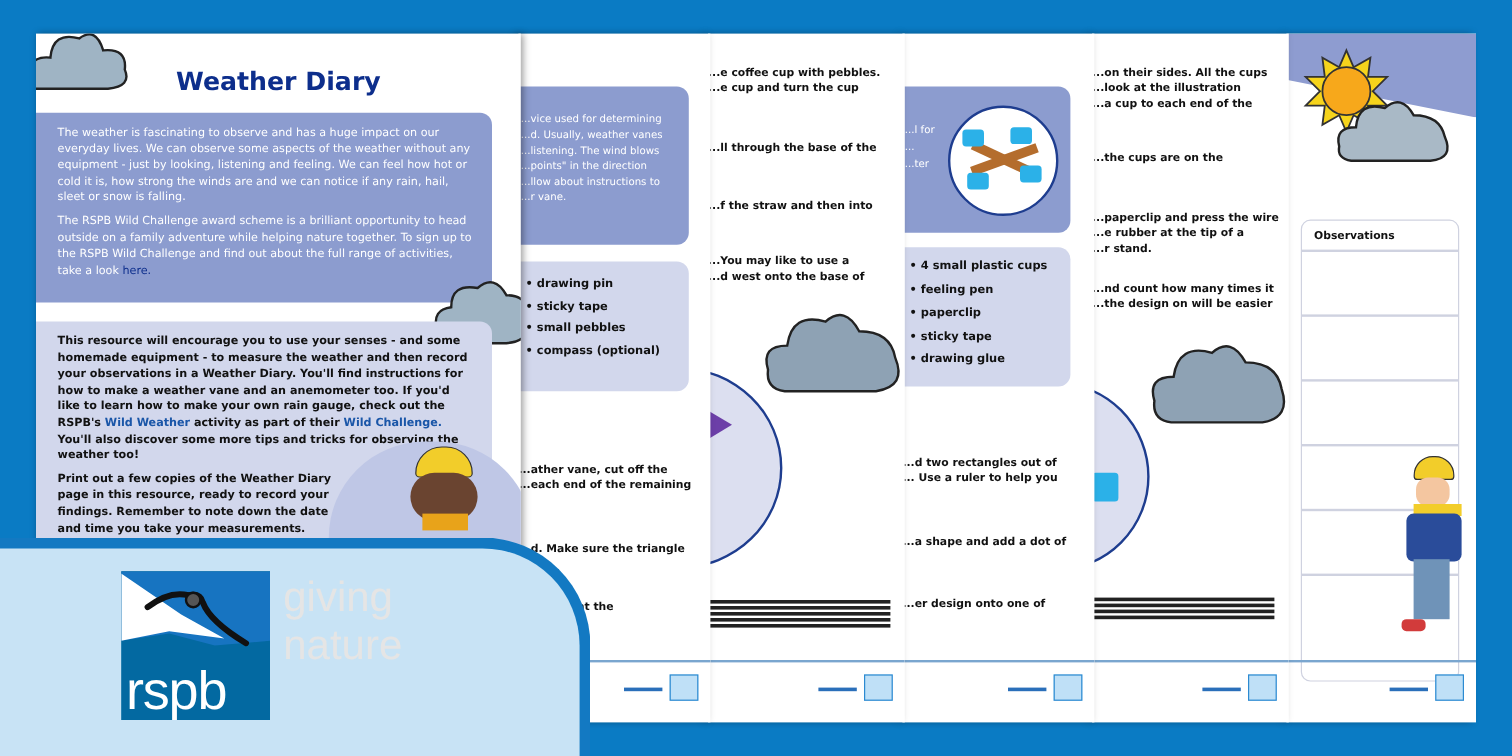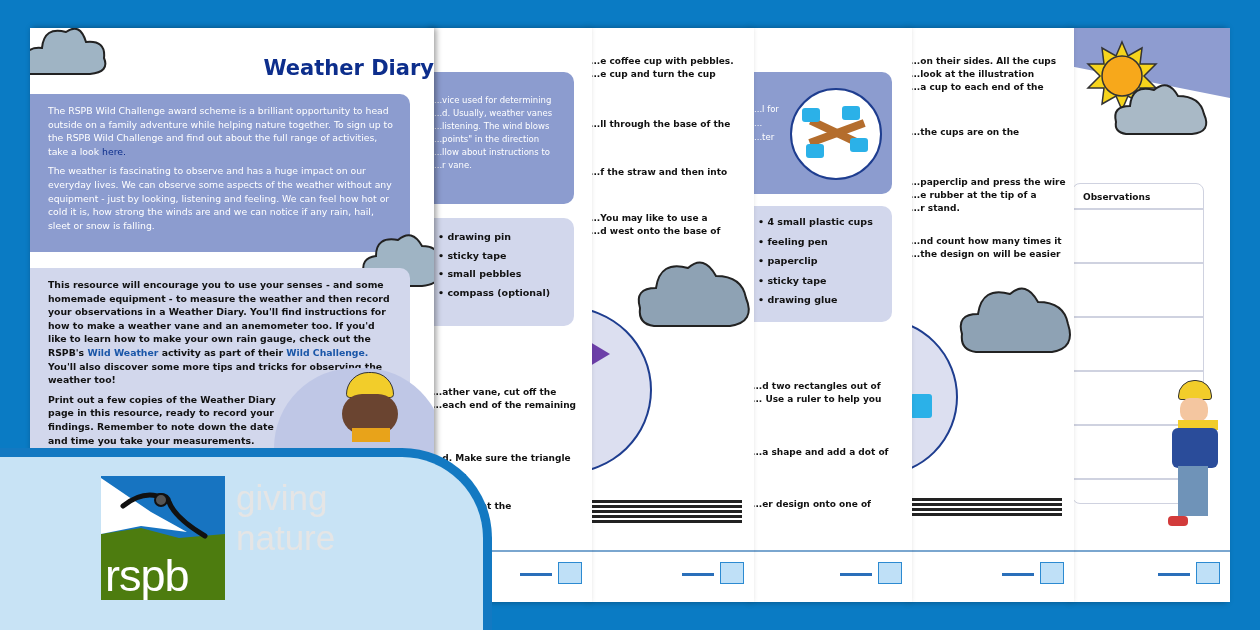--- a/index.html
+++ b/index.html
@@ -5,56 +5,56 @@
 *{box-sizing:border-box;margin:0;padding:0}
 html,body{width:1260px;height:630px;overflow:hidden}
 body{background:#0a7bc4;font-family:"DejaVu Sans",sans-serif;position:relative}
 .page{position:absolute;top:28px;height:574px;background:#fff;box-shadow:-3px 0 6px rgba(0,0,0,.35);overflow:hidden}
 .p1{left:30px;width:404px;z-index:7;box-shadow:2px 0 6px rgba(0,0,0,.4)}
 .p2{left:432px;width:160px;z-index:6}
 .p3{left:590px;width:164px;z-index:5}
 .p4{left:752px;width:160px;z-index:4}
 .p5{left:910px;width:164px;z-index:3}
 .p6{left:1072px;width:158px;z-index:2}
-.title{position:absolute;top:28px;left:0;right:0;text-align:right;color:#0d2e8c;font-weight:bold;font-size:21px;font-family:"DejaVu Sans",sans-serif}
+.title{position:absolute;top:28px;left:0;right:0;text-align:center;color:#0d2e8c;font-weight:bold;font-size:21px;font-family:"DejaVu Sans",sans-serif}
 .box-dark{position:absolute;background:#8c9ccf;border-radius:10px;color:#fff;font-size:9.3px;line-height:13.6px;padding:10px 14px;font-family:"DejaVu Sans",sans-serif}
 .box-light{position:absolute;background:#d2d7ec;border-radius:10px;color:#111;font-size:9.3px;line-height:13.6px;padding:10px 14px;font-weight:bold}
 .box-dark p,.box-light p{margin-bottom:6px}
 .link{color:#1a56a8}
 .box-dark .link{color:#0d2e8c}
 .cloud{position:absolute}
 .txt{position:absolute;font-size:9px;font-weight:bold;color:#111;line-height:12.5px;white-space:nowrap}
 .list{position:absolute;list-style:none;font-size:9.5px;font-weight:bold;color:#111;line-height:18.5px}
 .list li::before{content:"\2022  ";}
 .footer-line{position:absolute;left:0;right:0;bottom:50px;height:2px;background:#7aa6cf}
 .foot-logo{position:absolute;bottom:18px;right:10px;width:24px;height:22px;border:1.5px solid #2c8ad1;background:#bfe0f7}
 .foot-text{position:absolute;bottom:26px;right:40px;width:32px;height:3px;background:#2a6fba}
 .fine{position:absolute;left:0;font-size:3px;line-height:4px;color:#000}
 .fine div{height:3px;background:#222;margin-bottom:2px}
 .circle{position:absolute;border-radius:50%;background:#dcdff0;border:2px solid #1e3d8f}
 .logo-panel{position:absolute;left:0;top:448px;width:492px;height:190px;background:#c8e3f5;border-top-right-radius:90px;border:9px solid #1379c2;border-left:none;border-bottom:none;z-index:20}
-.rspb-box{position:absolute;left:101px;top:476px;width:124px;height:124px;background:#4d7c0f;z-index:21;overflow:hidden}
+.rspb-box{position:absolute;left:101px;top:476px;width:124px;height:124px;background:#0369a1;z-index:21;overflow:hidden}
 .rspb-text{position:absolute;left:4px;bottom:2px;color:#fff;font-family:"Liberation Sans",sans-serif;font-size:45px;line-height:45px;letter-spacing:-1px}
 .tagline{position:absolute;left:236px;top:478px;z-index:21;font-family:"Liberation Sans",sans-serif;font-size:35px;line-height:40px;color:#e5e5e5}
-.obs-table{position:absolute;left:0;top:155px;width:132px;height:321px;border:1.5px solid #cfd2e0;border-radius:8px}
+.obs-table{position:absolute;left:12px;top:155px;width:132px;height:385px;border:1.5px solid #cfd2e0;border-radius:8px}
 .obs-head{font-size:9px;font-weight:bold;padding:8px 10px;color:#111}
 .obs-row{position:absolute;left:0;right:0;height:1.5px;background:#cfd2e0}
 .sky{position:absolute;top:0;left:0;width:158px;height:70px;background:#8e9cd0;clip-path:polygon(0 0,100% 0,100% 100%,0 55%)}
 </style>
 </head>
 <body>
 
 <div class="page p1">
   <svg class="cloud" style="left:-6px;top:-4px" width="90" height="56" viewBox="0 0 90 56">
       <path d="M0 40 Q0 22 18 24 Q20 2 42 8 Q56 -2 62 18 Q82 16 80 34 Q86 48 66 50 L6 50 Q-2 48 0 40Z" fill="#9fb4c4" stroke="#222" stroke-width="2"></path>
     </svg>
   <div class="title">Weather Diary</div>
   <div class="box-dark" style="left:0;top:66px;width:380px;height:158px;border-top-left-radius:0;border-bottom-left-radius:0;padding-left:18px">
+    <p>The weather is fascinating to observe and has a huge impact on our everyday lives. We can observe some aspects of the weather without any equipment - just by looking, listening and feeling. We can feel how hot or cold it is, how strong the winds are and we can notice if any rain, hail, sleet or snow is falling.</p>
     <p><span>The RSPB Wild Challenge award scheme is a brilliant opportunity to head outside on a family adventure while helping nature together. To sign up to the RSPB Wild Challenge and find out about the full range of activities, take a look</span> <span class="link">here.</span></p>
-    <p>The weather is fascinating to observe and has a huge impact on our everyday lives. We can observe some aspects of the weather without any equipment - just by looking, listening and feeling. We can feel how hot or cold it is, how strong the winds are and we can notice if any rain, hail, sleet or snow is falling.</p>
   </div>
   <svg class="cloud" style="left:330px;top:196px" width="80" height="70" viewBox="0 0 80 70">
       <path d="M4 50 Q0 34 16 32 Q16 12 38 16 Q52 4 62 22 Q82 22 78 42 Q84 60 62 62 L14 62 Q2 62 4 50Z" fill="#9fb4c4" stroke="#222" stroke-width="2"></path>
     </svg>
   <div class="box-light" style="left:0;top:240px;width:380px;height:340px;border-radius:0 10px 0 0;padding-left:18px">
     <p><span>This resource will encourage you to use your senses - and some homemade equipment - to measure the weather and then record your observations in a Weather Diary. You'll find instructions for how to make a weather vane and an anemometer too. If you'd like to learn how to make your own rain gauge, check out the RSPB's</span> <span class="link">Wild Weather</span> <span>activity as part of their</span> <span class="link">Wild Challenge.</span> <span>You'll also discover some more tips and tricks for observing the weather too!</span></p>
     <p style="width:230px">Print out a few copies of the Weather Diary page in this resource, ready to record your findings. Remember to note down the date and time you take your measurements. What do</p>
   </div>
   <div style="position:absolute;left:244px;top:340px;width:170px;height:120px;background:#bfc7e6;border-radius:80px 80px 0 0"></div>
   <div style="position:absolute;left:316px;top:344px;width:48px;height:26px;background:#f2cd2a;border:1.5px solid #333;border-radius:24px 24px 4px 4px"></div>

